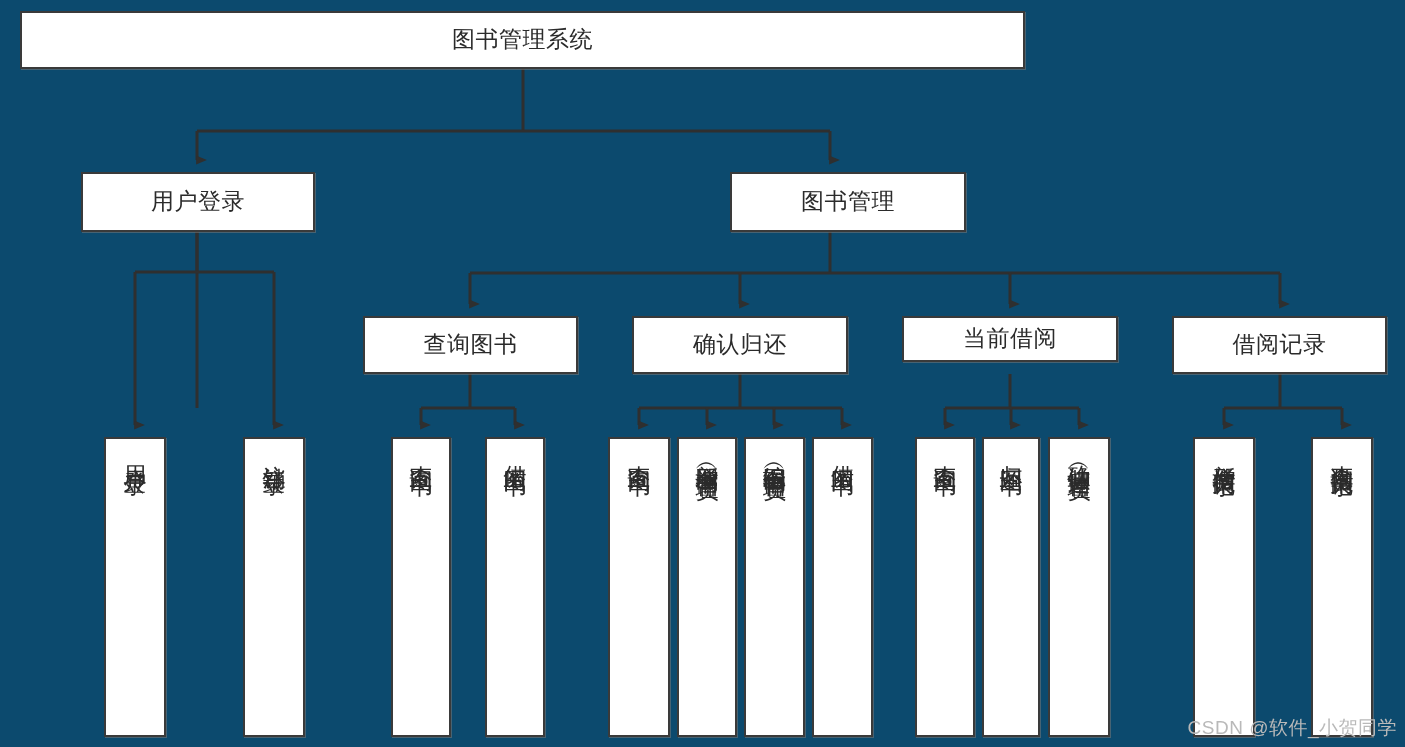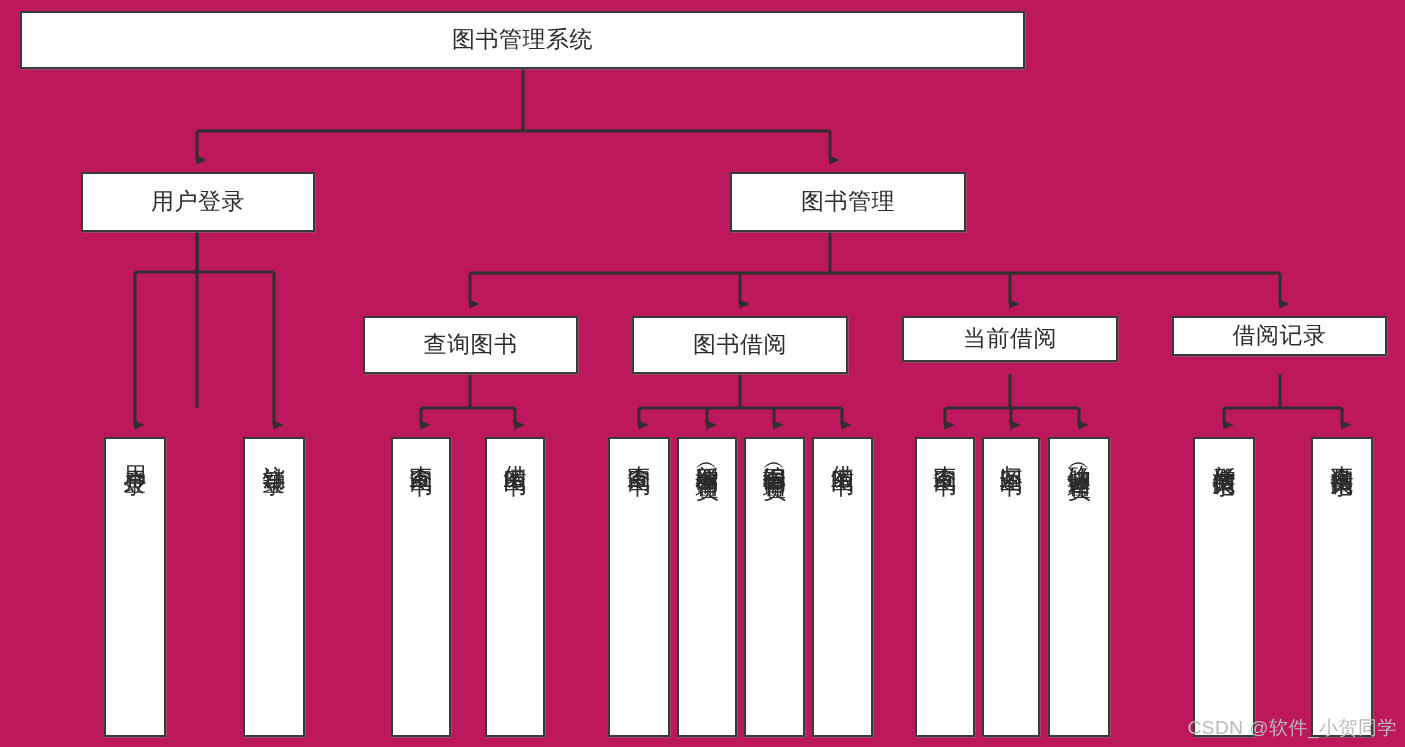--- a/index.html
+++ b/index.html
@@ -7,21 +7,21 @@
     padding: 0;
     background: #ffffff;
   }
   body {
     font-family: "Liberation Sans", "DejaVu Sans", sans-serif;
   }
   #diagram-root {
     position: relative;
     width: 1405px;
     height: 747px;
-    background: #be185d;
+    background: #0c4a6e;
     overflow: hidden;
   }
   #connector-layer {
     position: absolute;
     left: 0;
     top: 0;
     width: 1405px;
     height: 747px;
     pointer-events: none;
   }
@@ -138,26 +138,26 @@
     <span class="node-label">用户登录</span>
   </div>
   <div class="node horizontal" style="left:730px; top:172px; width:236px; height:60px;">
     <span class="node-label">图书管理</span>
   </div>
 
   <div class="node horizontal" style="left:363px; top:316px; width:215px; height:58px;">
     <span class="node-label">查询图书</span>
   </div>
   <div class="node horizontal" style="left:632px; top:316px; width:216px; height:58px;">
-    <span class="node-label">图书借阅</span>
+    <span class="node-label">确认归还</span>
   </div>
   <div class="node horizontal" style="left:902px; top:316px; width:216px; height:46px;">
     <span class="node-label">当前借阅</span>
   </div>
-  <div class="node horizontal" style="left:1172px; top:316px; width:215px; height:40px;">
+  <div class="node horizontal" style="left:1172px; top:316px; width:215px; height:58px;">
     <span class="node-label">借阅记录</span>
   </div>
 
   <div class="node vertical" style="left:104px; top:437px; width:62px; height:300px;">
     <span class="node-label">用户登录</span>
   </div>
   <div class="node vertical" style="left:243px; top:437px; width:62px; height:300px;">
     <span class="node-label">注销登录</span>
   </div>
 

